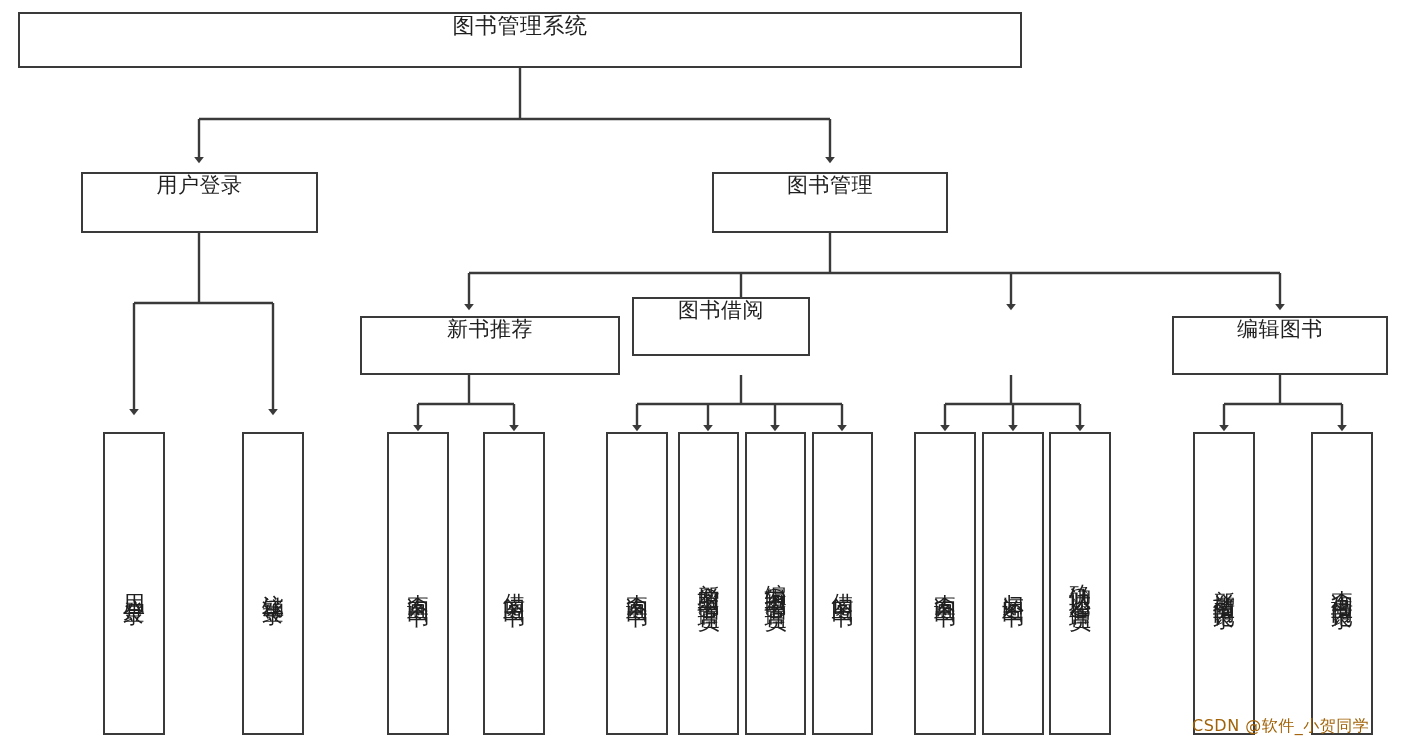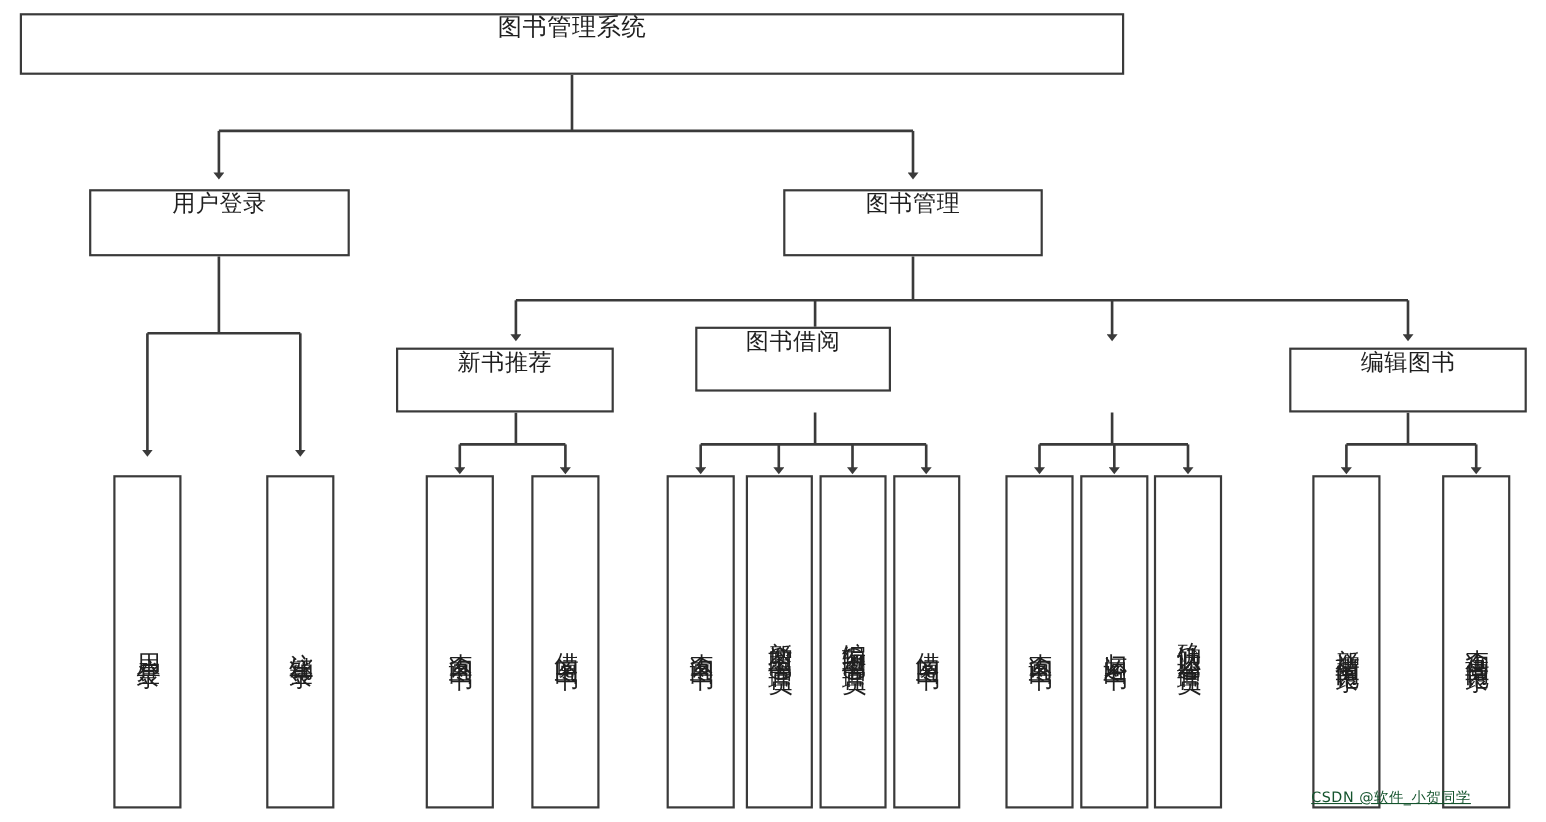--- a/index.html
+++ b/index.html
@@ -58,26 +58,25 @@
     writing-mode: vertical-rl;
     text-orientation: upright;
     font-size: 22px;
     letter-spacing: 4px;
     line-height: 1;
     max-height: 100%;
     text-align: center;
   }
   .watermark {
     position: absolute;
-    color: #14532d;
-    font-size: 13px;
+    color: #a16207;
+    font-size: 16px;
     white-space: nowrap;
     letter-spacing: 0.5px;
     user-select: none;
-    text-decoration: underline;
   }
 </style>
 </head>
 <body>
 
 <div id="canvas">
 
   <svg class="edges" viewBox="0 0 1405 747" xmlns="http://www.w3.org/2000/svg">
     <defs>
       <marker id="arrowhead" markerWidth="8" markerHeight="10" refX="3.2" refY="5" orient="auto" markerUnits="userSpaceOnUse">
@@ -133,21 +132,21 @@
   </div>
 
   <div class="node horiz" style="left:81px; top:172px; width:237px; height:61px;">
     <span class="label">用户登录</span>
   </div>
 
   <div class="node horiz" style="left:712px; top:172px; width:236px; height:61px;">
     <span class="label">图书管理</span>
   </div>
 
-  <div class="node horiz" style="left:360px; top:316px; width:198px; height:59px;">
+  <div class="node horiz" style="left:360px; top:316px; width:260px; height:59px;">
     <span class="label">新书推荐</span>
   </div>
 
   <div class="node horiz" style="left:632px; top:297px; width:178px; height:59px;">
     <span class="label">图书借阅</span>
   </div>
 
 
   <div class="node horiz" style="left:1172px; top:316px; width:216px; height:59px;">
     <span class="label">编辑图书</span>

